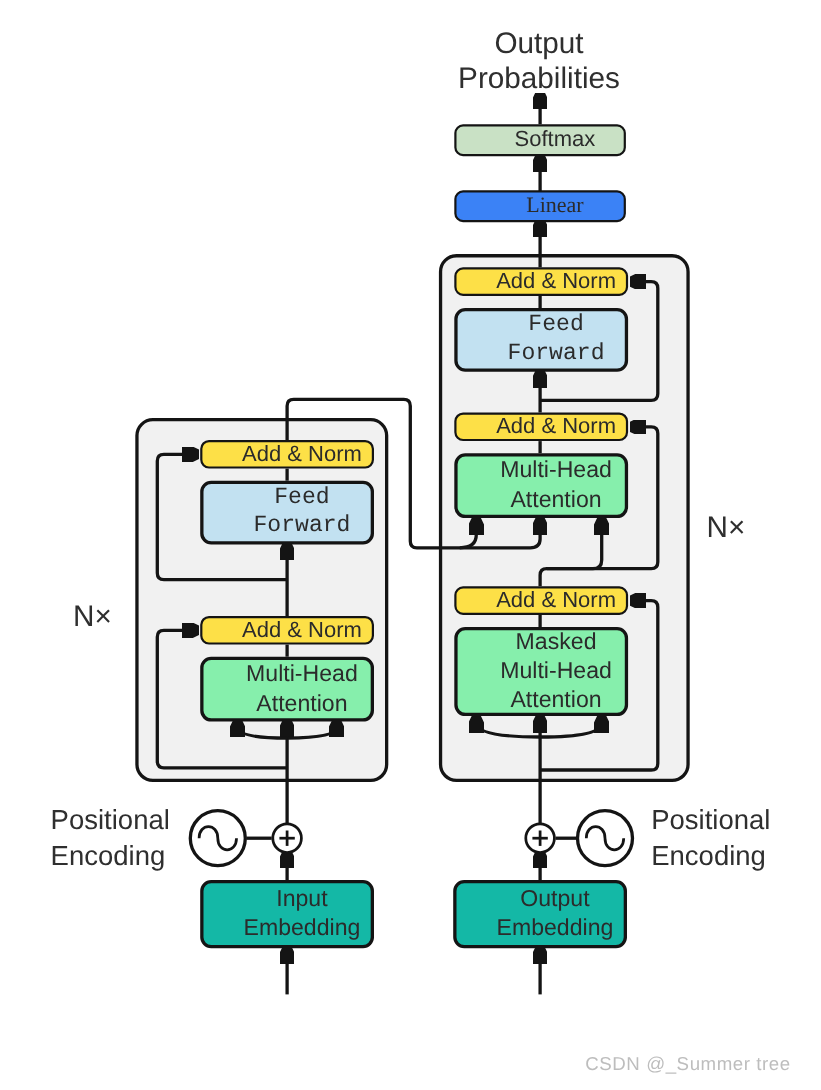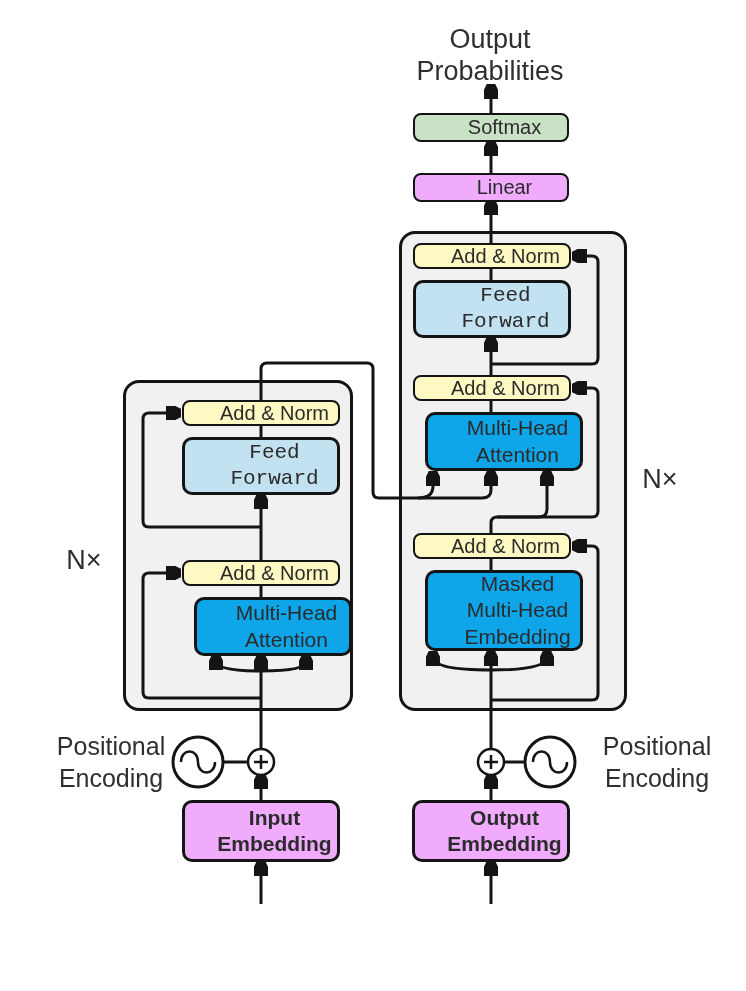--- a/index.html
+++ b/index.html
@@ -4,28 +4,28 @@
 <style>
   html,body{margin:0;padding:0;background:#fff;}
   .canvas{position:relative;width:746px;height:991px;background:#ffffff;
           font-family:"Liberation Sans",sans-serif;color:#222;overflow:hidden;}
   .outer{position:absolute;background:#f1f1f1;border:3px solid #141414;border-radius:16px;box-sizing:border-box;}
   .box{position:absolute;display:flex;align-items:center;justify-content:center;text-align:center;
        border:3px solid #141414;border-radius:10px;box-sizing:border-box;
        white-space:pre-line;font-size:21px;line-height:1.25;color:#2b2b2b;padding-left:27px;}
   .an{border-width:2.5px;border-radius:8px;font-size:20px;}
   .c-softmax{background:#c9e1c5;}
-  .c-linear{background:#f0abfc;}
-  .c-addnorm{background:#fef9c3;}
+  .c-linear{background:#3b82f6;font-family:Liberation Serif, serif;}
+  .c-addnorm{background:#fde047;}
   .c-ff{background:#c2e1f1;font-family:Liberation Mono, monospace;}
-  .c-attn{background:#0ea5e9;margin-left:12px;}
-  .c-embed{background:#f0abfc;font-weight:bold;}
+  .c-attn{background:#86efac;}
+  .c-embed{background:#14b8a6;}
   .label{position:absolute;white-space:pre-line;color:#2f2f2f;}
   .t-big{font-size:27px;line-height:1.18;text-align:center;}
-  .t-pos{font-size:25px;line-height:1.27;text-align:center;}
+  .t-pos{font-size:25px;line-height:1.27;text-align:left;}
   .t-n{font-size:27px;text-align:center;}
   .wm1{font-size:17px;color:#bdbdbd;letter-spacing:0.5px;}
   .wm2{font-size:10.5px;color:#cccccc;letter-spacing:0.3px;}
   svg.wires{position:absolute;left:0;top:0;}
   svg.wires path, svg.wires line{stroke:#141414;stroke-width:3;fill:none;stroke-linejoin:round;}
   svg.wires circle{fill:#ffffff;stroke:#141414;}
 </style>
 </head>
 <body>
 
@@ -105,21 +105,21 @@
 
   <div class="box an c-addnorm" style="left:413px;top:243px;width:158px;height:26px;">Add &amp; Norm</div>
   <div class="box c-ff" style="left:413px;top:280px;width:158px;height:58px;">Feed
 Forward</div>
   <div class="box an c-addnorm" style="left:413px;top:375px;width:158px;height:26px;">Add &amp; Norm</div>
   <div class="box c-attn" style="left:413px;top:412px;width:158px;height:59px;">Multi-Head
 Attention</div>
   <div class="box an c-addnorm" style="left:413px;top:533px;width:158px;height:26px;">Add &amp; Norm</div>
   <div class="box c-attn" style="left:413px;top:570px;width:158px;height:81px;">Masked
 Multi-Head
-Embedding</div>
+Attention</div>
 
   <div class="box an c-addnorm" style="left:182px;top:400px;width:158px;height:26px;">Add &amp; Norm</div>
   <div class="box c-ff" style="left:182px;top:437px;width:158px;height:58px;">Feed
 Forward</div>
   <div class="box an c-addnorm" style="left:182px;top:560px;width:158px;height:26px;">Add &amp; Norm</div>
   <div class="box c-attn" style="left:182px;top:597px;width:158px;height:59px;">Multi-Head
 Attention</div>
 
   <div class="label t-n" style="left:58px;top:545px;width:52px;">N×</div>
   <div class="label t-n" style="left:634px;top:464px;width:52px;">N×</div>
@@ -128,15 +128,16 @@
 Encoding</div>
   <div class="label t-pos" style="left:592px;top:731px;width:130px;">Positional
 Encoding</div>
 
   <div class="box c-embed" style="left:182px;top:800px;width:158px;height:62px;">Input
 Embedding</div>
   <div class="box c-embed" style="left:412px;top:800px;width:158px;height:62px;">Output
 Embedding</div>
 
 
+  <div class="label wm1" style="left:532px;top:958px;">CSDN @_Summer tree</div>
   <div class="label wm2" style="left:585px;top:1017px;font-family:Liberation Mono, monospace;">CSDN @md_59805893</div>
 
 </div>
 
 </body></html>

